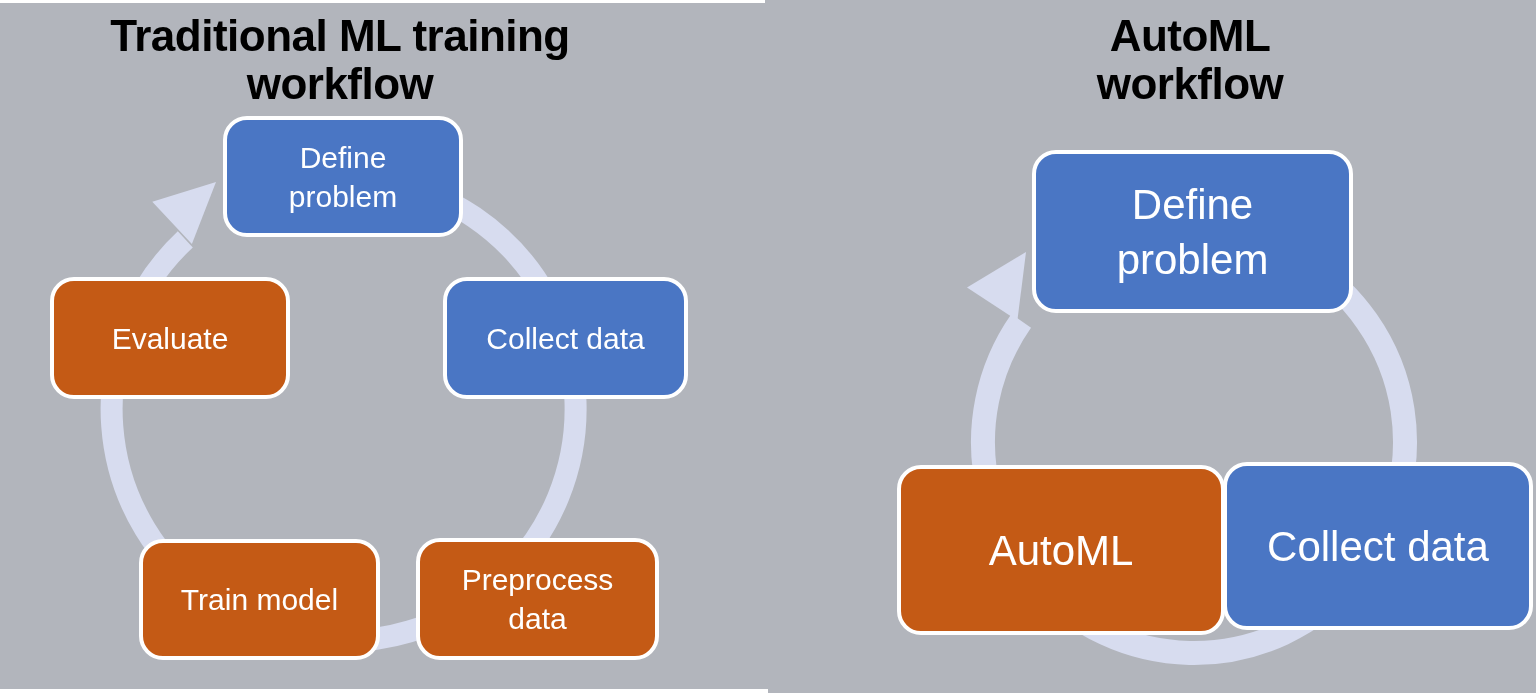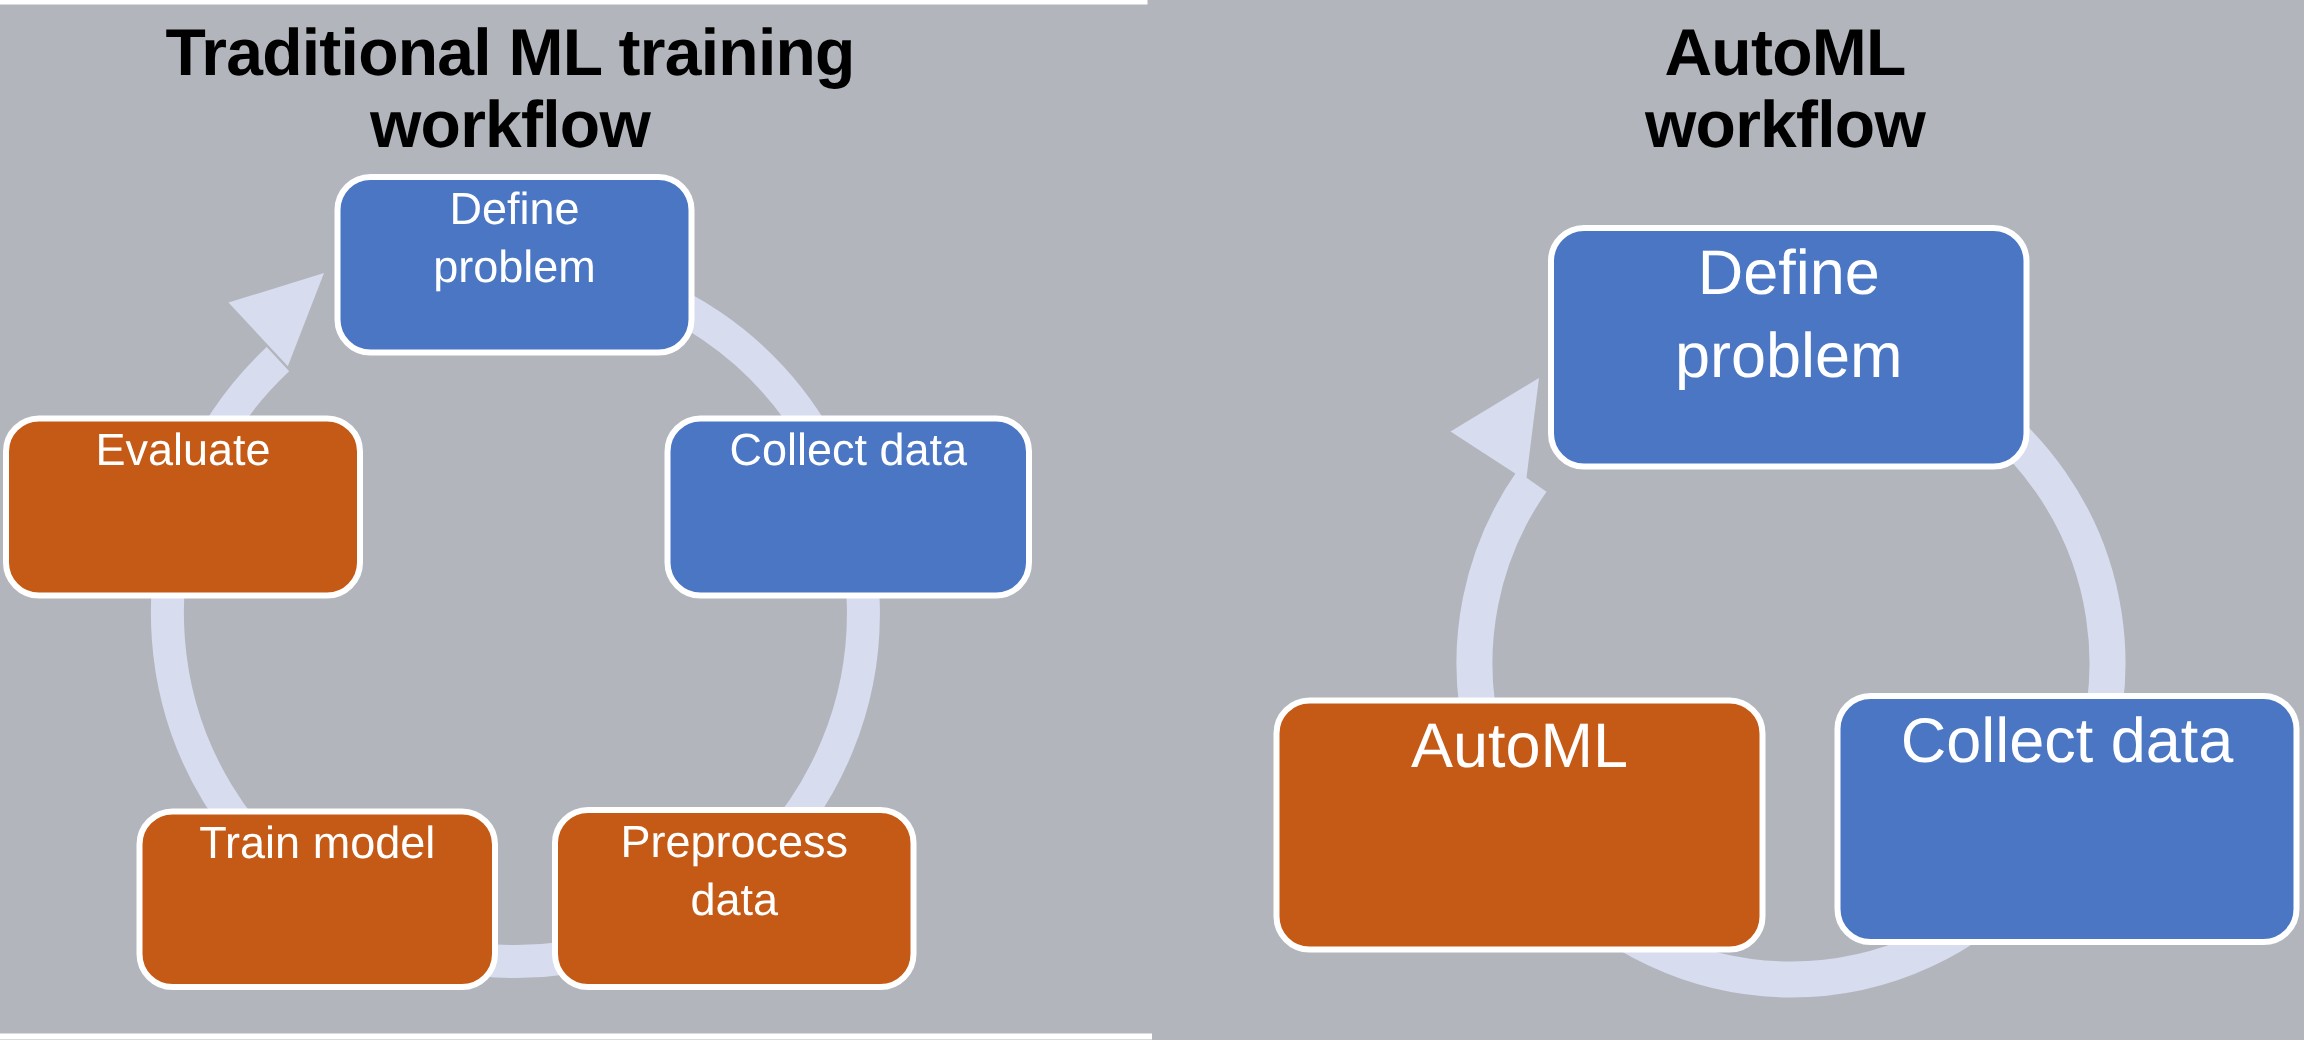--- a/index.html
+++ b/index.html
@@ -30,25 +30,25 @@
 
   .node{
     position:absolute;z-index:1;
     box-sizing:border-box;
     border:4px solid #ffffff;
     border-radius:24px;
     color:#ffffff;
     display:flex;
     flex-direction:column;
     align-items:center;
-    justify-content:flex-start;
+    justify-content:center;
     text-align:center;
   }
   .node.blue{background:#4a76c4;}
-  .node.orange{background:#c45a15;}
+  .node.orange{background:#c45a15;margin-left:48px;}
   .small-node{font-size:30px;line-height:39px;}
   .big-node{font-size:42px;line-height:55px;}
 
   
   .l-define{left:223px;top:116px;width:240px;height:121px;}
   .l-collect{left:443px;top:277px;width:245px;height:122px;}
   .l-evaluate{left:2px;top:277px;width:240px;height:122px;}
   .l-train{left:91px;top:539px;width:241px;height:121px;}
   .l-preprocess{left:368px;top:538px;width:243px;height:122px;}
 

